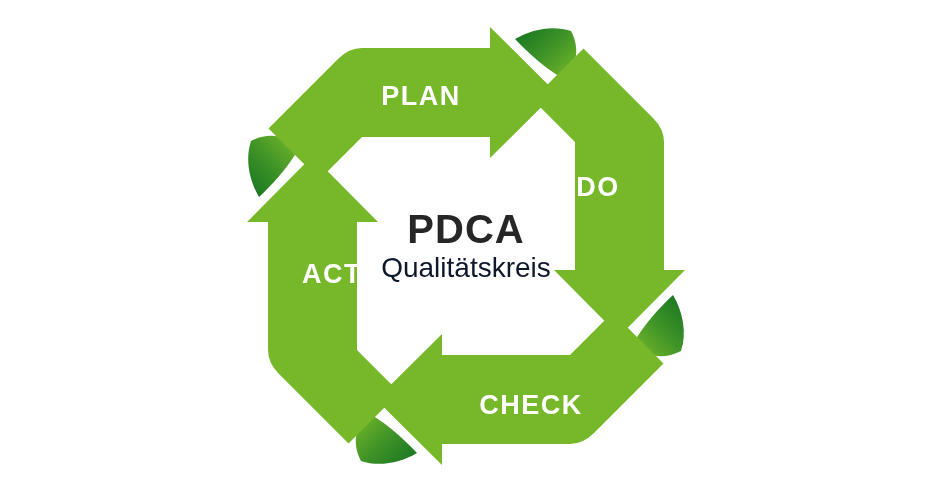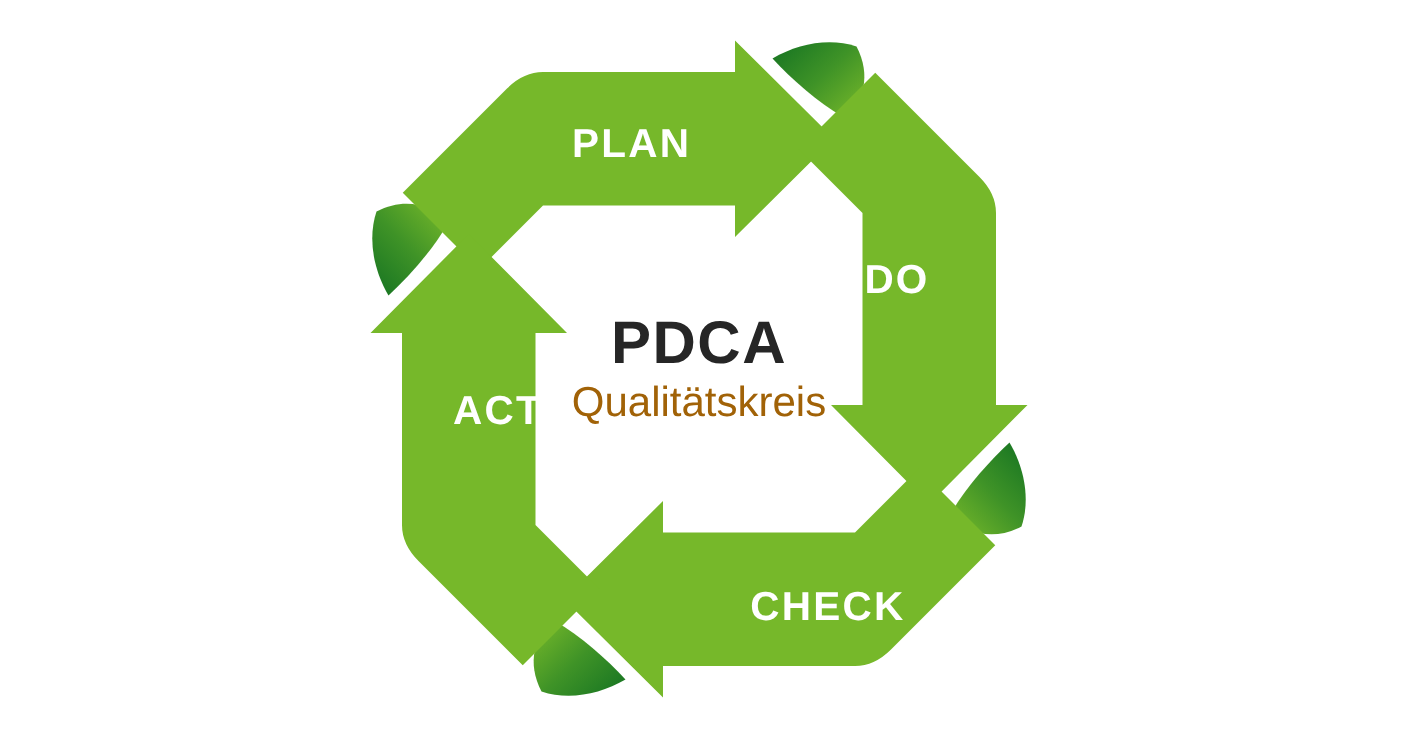--- a/index.html
+++ b/index.html
@@ -25,41 +25,41 @@
     transform: translate(-50%, -50%);
     color: #ffffff;
     font-size: 27px;
     font-weight: bold;
     letter-spacing: 1.5px;
     white-space: nowrap;
     user-select: none;
   }
   .label-plan  { left: 421px; top:  96px; }
   .label-do    { left: 598px; top: 187px; }
-  .label-check { left: 552px; top: 405px; }
+  .label-check { left: 531px; top: 405px; }
   .label-act   { left: 332px; top: 274px; }
   .center-text {
     position: absolute;
     left: 316px;
     top: 207px;
     width: 300px;
     text-align: center;
   }
   .center-title {
     font-size: 40px;
     line-height: 44px;
     font-weight: bold;
     color: #262626;
     letter-spacing: 1px;
   }
   .center-subtitle {
     font-size: 28px;
     line-height: 33px;
     font-weight: normal;
-    color: #a16207;
+    color: #0f172a;
   }
 </style>
 </head>
 <body>
 
 <div class="canvas">
 
   <svg class="cycle-svg" width="935" height="499" viewBox="0 0 935 499" xmlns="http://www.w3.org/2000/svg">
     <defs>
       <linearGradient id="foldGrad" gradientUnits="userSpaceOnUse" x1="252" y1="188" x2="301" y2="142">

